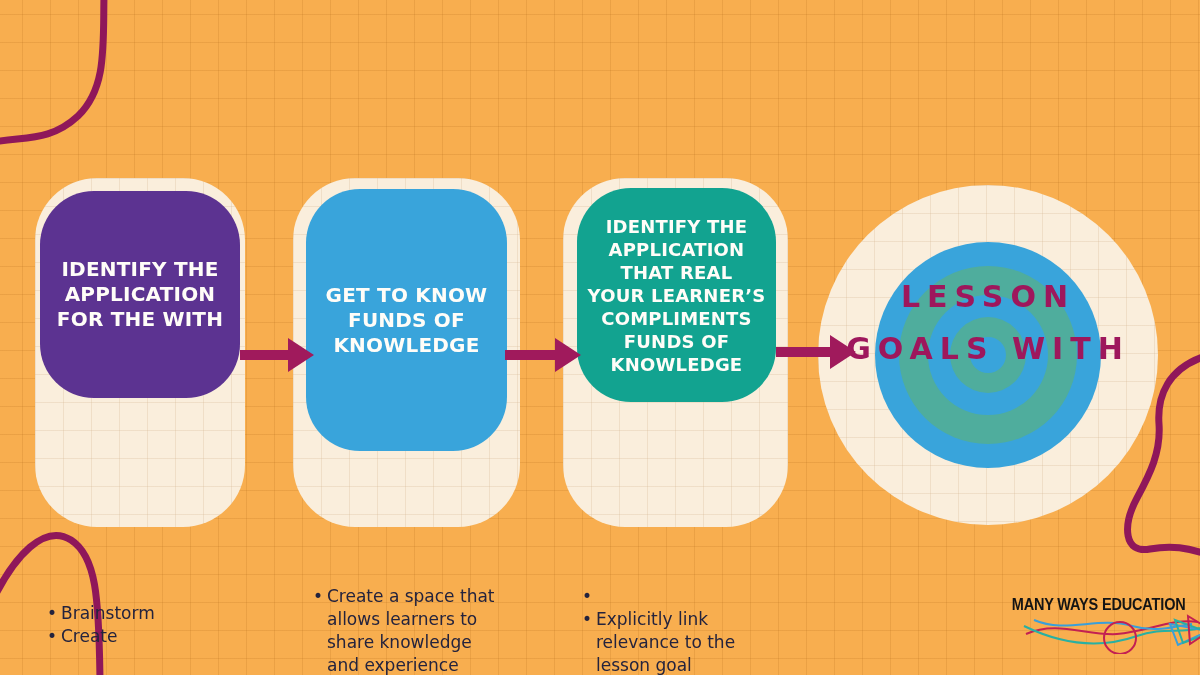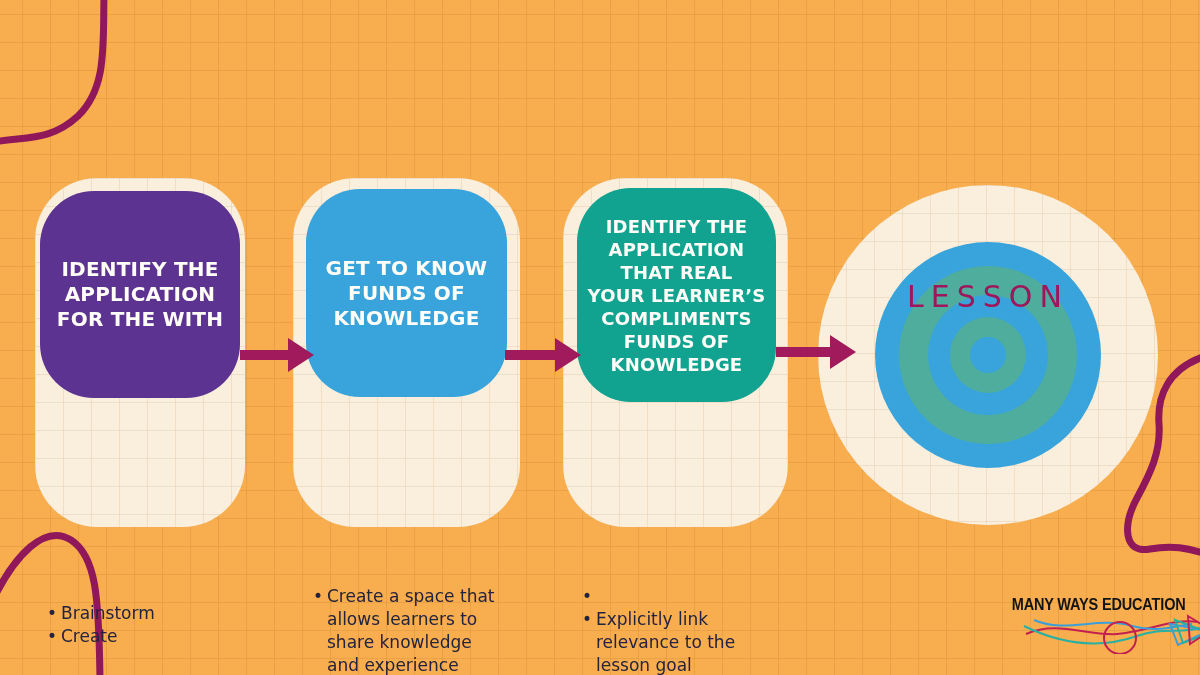--- a/index.html
+++ b/index.html
@@ -30,21 +30,21 @@
   }
   .card1 { left:35px;  width:210px; }
   .card2 { left:293px; width:227px; }
   .card3 { left:563px; width:225px; }
 
   .accent {
     position:absolute; display:flex; align-items:center; justify-content:center;
     text-align:center; color:#FFFDF8; font-weight:bold; border-radius:54px;
   }
   .card1 .accent { left:5px;  right:5px;  top:13px; height:207px; background:#5C3391; }
-  .card2 .accent { left:13px; right:13px; top:11px; height:208px; background:#39A4DB; }
+  .card2 .accent { left:13px; right:13px; top:11px; height:262px; background:#39A4DB; }
   .card3 .accent { left:14px; right:12px; top:10px; height:214px; background:#12A390; }
 
   .title-lines   { font-size:20px; line-height:25px; letter-spacing:.2px; }
   .title-lines.sm{ font-size:18px; line-height:23px; }
 
   .bullets {
     position:absolute; list-style:none;
     font-size:17px; line-height:23px; color:#24233D;
   }
   .card1 .bullets { left:12px; right:10px; top:424px; }
@@ -71,21 +71,21 @@
     border-radius:50%;
   }
   .ring.b1 { width:226px; height:226px; background:#39A4DB; }
   .ring.t1 { width:178px; height:178px; background:#4FAD9D; }
   .ring.b2 { width:120px; height:120px; background:#39A4DB; }
   .ring.t2 { width:76px;  height:76px;  background:#4FAD9D; }
   .ring.b3 { width:36px;  height:36px;  background:#39A4DB; }
 
   .goal-text {
     position:absolute; left:-12px; right:-12px; top:86px; z-index:5;
-    text-align:center; font-weight:normal; font-size:30px; line-height:52px;
+    text-align:center; font-weight:bold; font-size:30px; line-height:52px;
     letter-spacing:7px; color:#9E175C;
   }
 
   
   .logo { position:absolute; left:1000px; top:590px; width:200px; height:65px; z-index:2;margin-left:12px; }
   .logo-text {
     position:absolute; right:26px; top:5px; white-space:nowrap;
     font-family:"Liberation Sans", sans-serif; font-weight:bold; font-size:16.5px;
     color:#141414; transform:scaleX(.88); transform-origin:100% 50%;
     letter-spacing:-0.2px;
@@ -176,20 +176,21 @@
   </svg>
 
   <div class="target">
     <div class="ring b1"></div>
     <div class="ring t1"></div>
     <div class="ring b2"></div>
     <div class="ring t2"></div>
     <div class="ring b3"></div>
     <div class="goal-text">
       <div>LESSON</div>
+      <div>GOALS WITH</div>
     </div>
   </div>
 
   <div class="logo">
     <div class="logo-text">MANY WAYS EDUCATION</div>
     <svg width="200" height="42" viewBox="0 0 200 42" fill="none">
       <path d="M14,22 C45,8 75,24 105,22 C135,20 160,6 186,10" stroke="#C32052" stroke-width="2"></path>
       <path d="M12,14 C45,30 85,38 125,24 C150,15 170,22 188,16" stroke="#29B0A2" stroke-width="2"></path>
       <path d="M22,8 C55,22 85,4 120,14 C145,21 162,14 180,12" stroke="#3A9FD9" stroke-width="2"></path>
       <circle cx="108" cy="26" r="16" stroke="#C32052" stroke-width="2"></circle>

